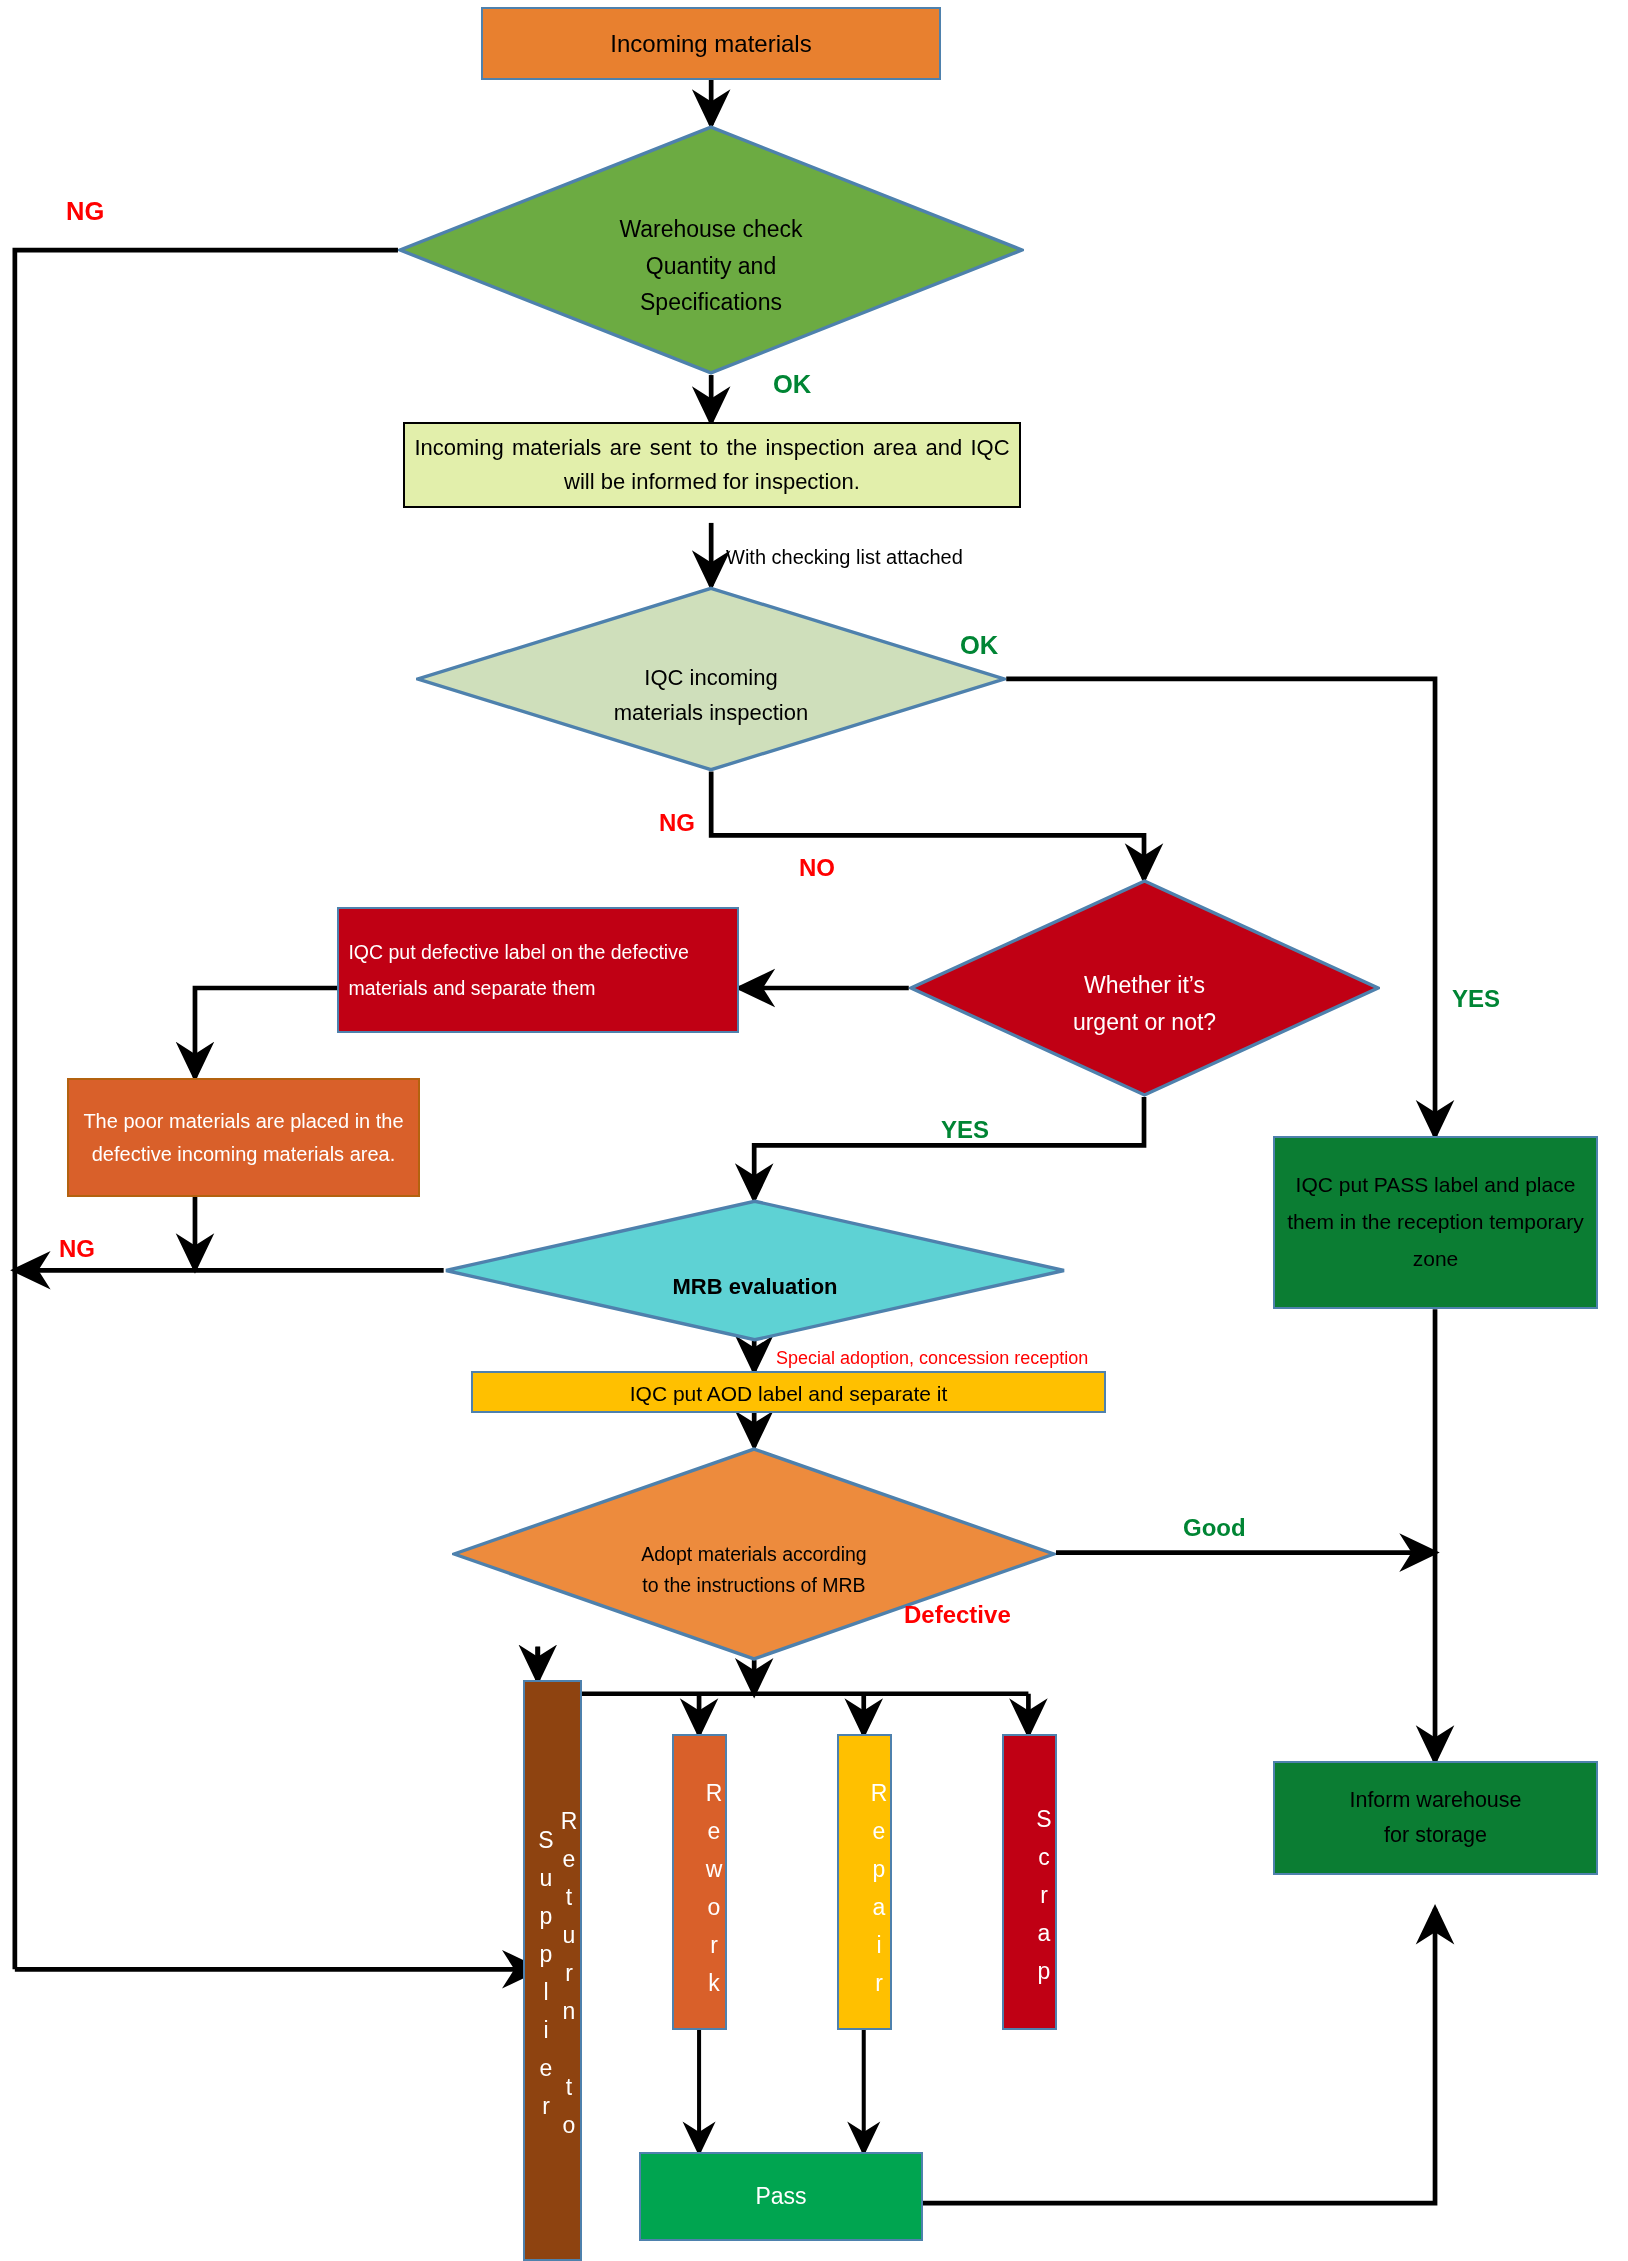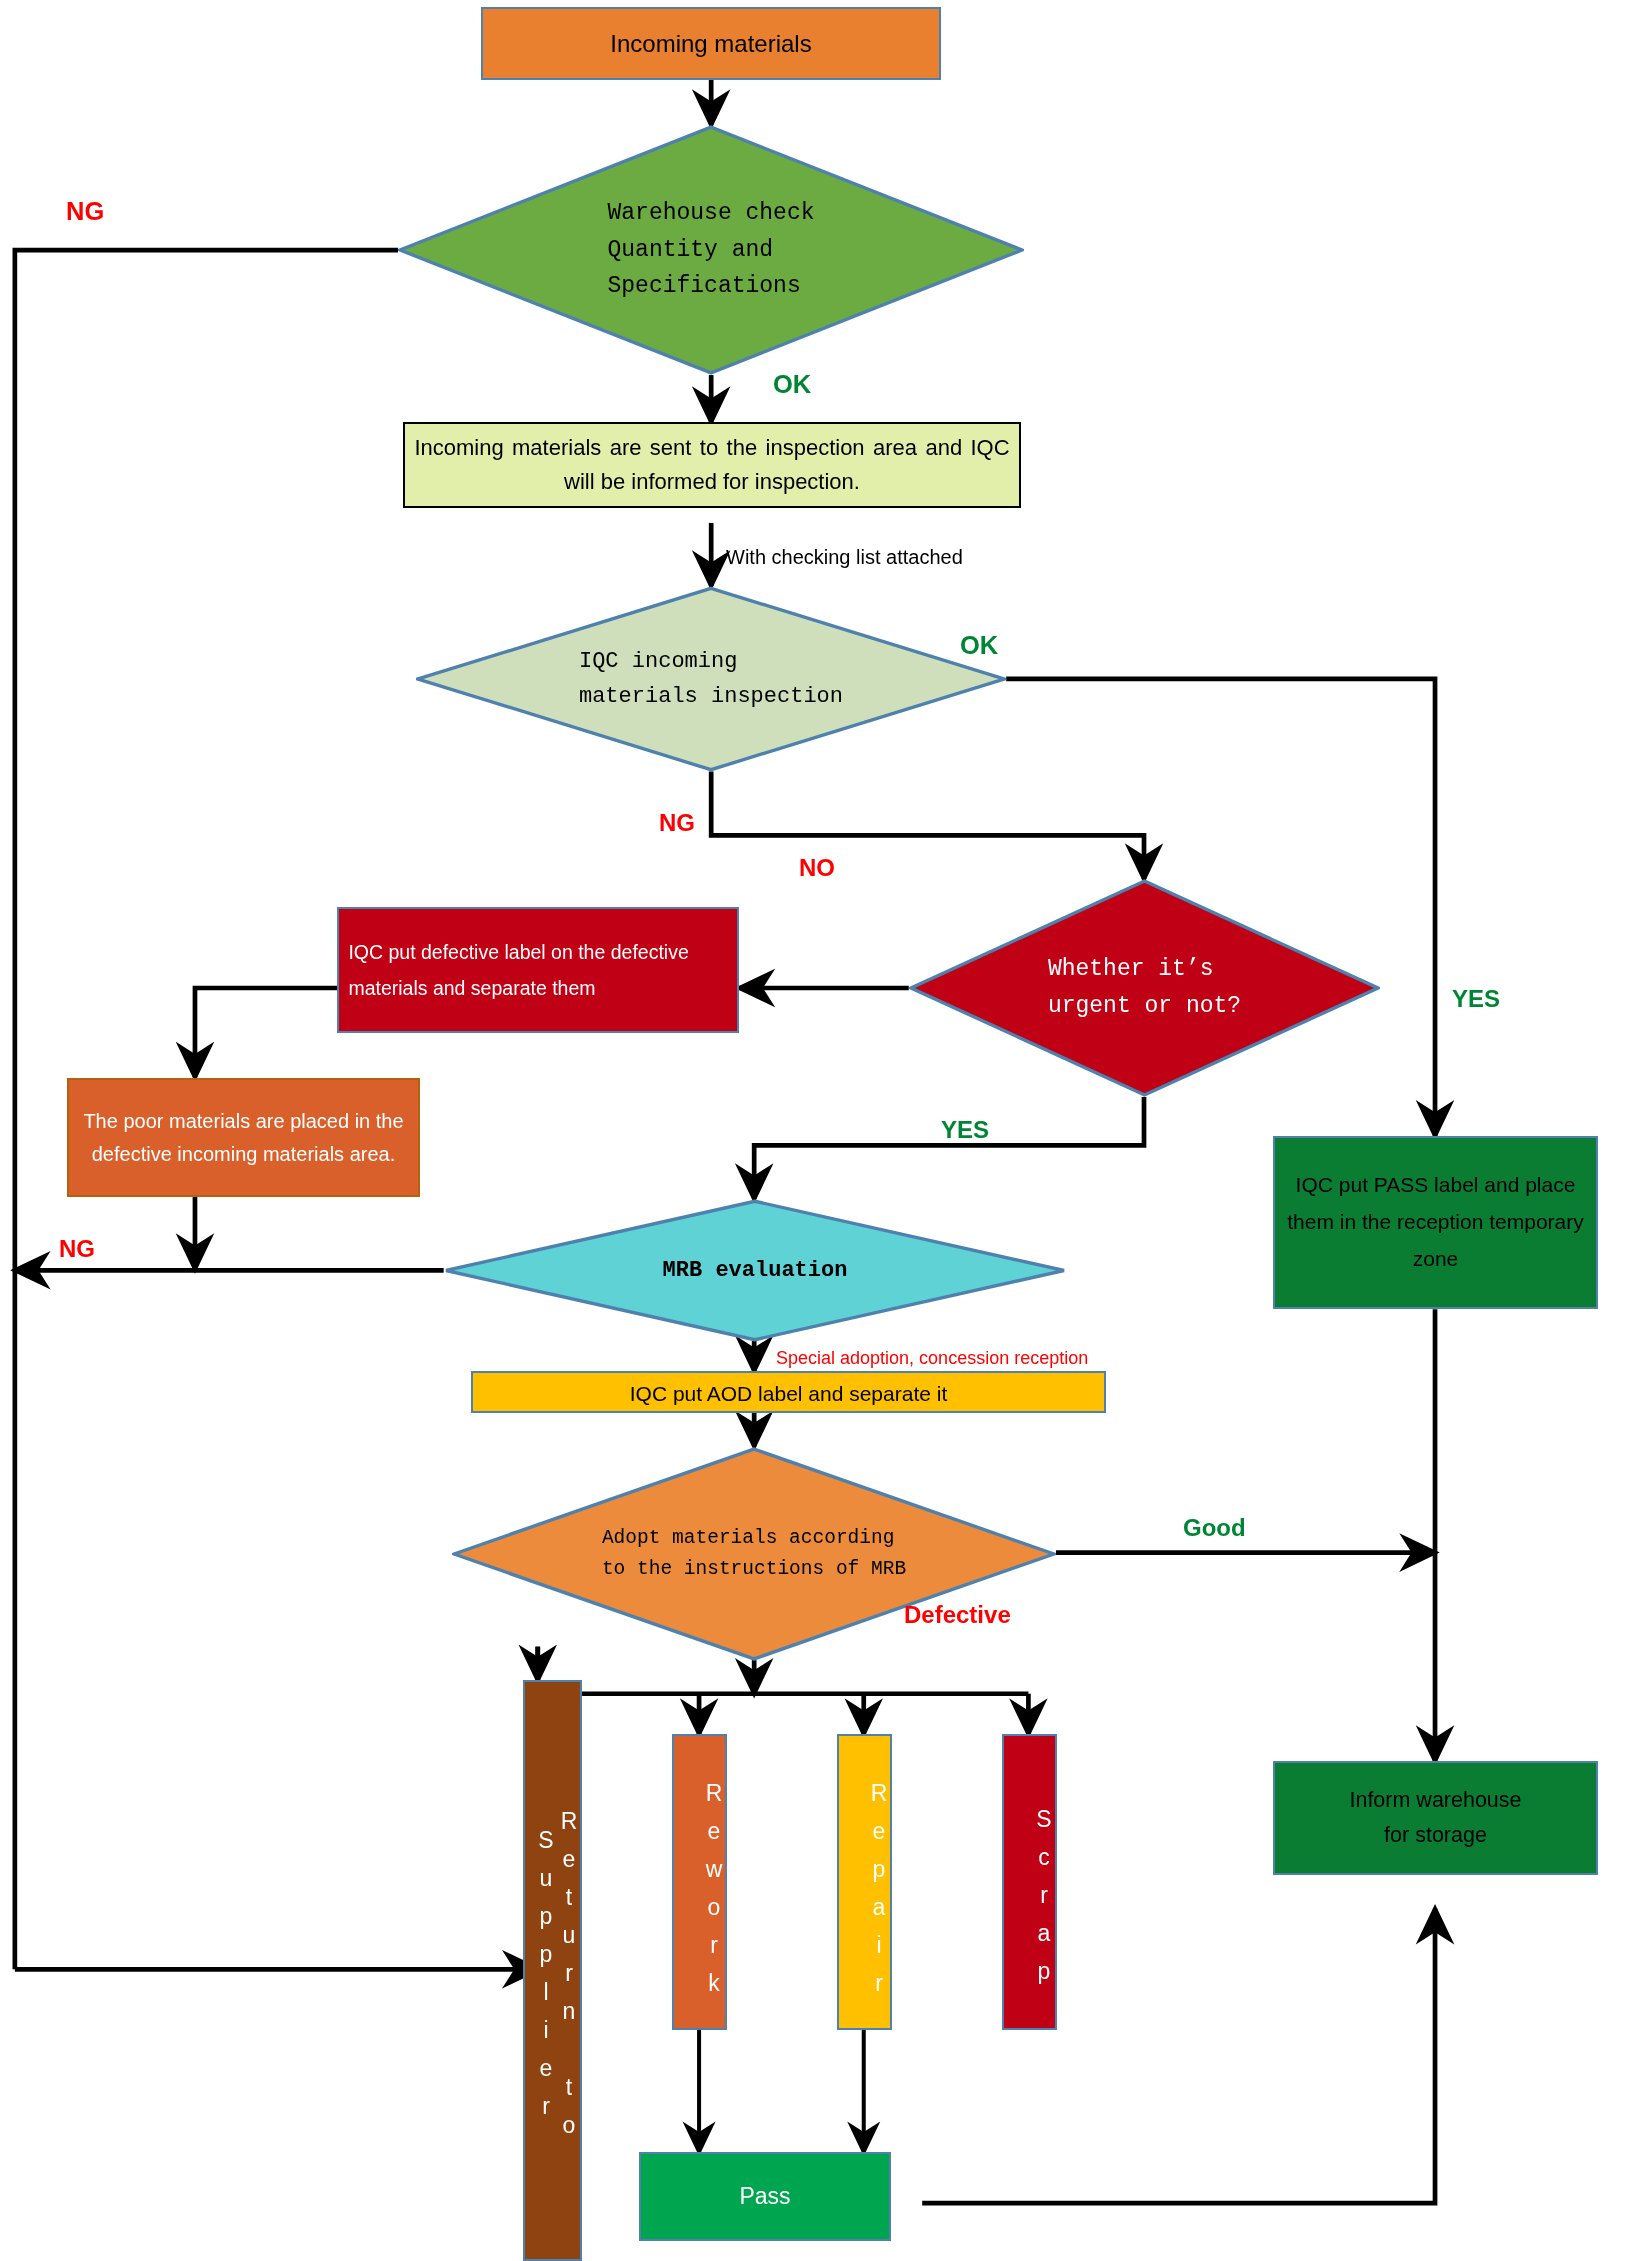--- a/index.html
+++ b/index.html
@@ -8,22 +8,22 @@
   svg#wires{position:absolute;left:0;top:0;width:1628px;height:2261px;pointer-events:none;}
 
   .node{position:absolute;box-sizing:border-box;display:flex;align-items:center;justify-content:center;text-align:center;}
   .rect{border:2.7px solid #4e81ad;}
   .rect-dark{border:2.7px solid #000;}
   .rect-brownb{border:2.7px solid #b3620f;}
   .rect .txt,.rect-dark .txt,.rect-brownb .txt{width:100%;padding:0 9.4px;box-sizing:border-box;line-height:1.55;}
 
   .diamond{position:absolute;}
   .diamond svg{position:absolute;left:0;top:0;}
-  .diamond .dtxt{position:absolute;left:0;top:0;width:100%;height:100%;
-      display:flex;align-items:center;justify-content:center;text-align:left;line-height:1.6;font-family:Liberation Mono, monospace;}
+  .diamond .dtxt{position:absolute;left:0;top:16px;width:100%;height:100%;
+      display:flex;align-items:center;justify-content:center;text-align:center;line-height:1.6;}
 
   .lbl{position:absolute;font-weight:bold;white-space:nowrap;}
   .lbl-red{color:#ff0000;}
   .lbl-green{color:#008534;}
   .lbl-black{color:#000;font-weight:normal;}
   .lbl-redthin{color:#ff0000;font-weight:normal;}
 
   .vert{writing-mode:vertical-rl;text-orientation:upright;letter-spacing:12px;
         line-height:1;display:flex;align-items:flex-start;justify-content:center;
         width:100%;height:100%;padding-top:17.5px;box-sizing:border-box;}
@@ -177,21 +177,21 @@
   </div>
 
   <div class="node rect" style="left:837px;top:1734px;width:55px;height:296px;background:#ffc000;">
     <div class="vert" style="font-size:23px;color:#fff;padding-top:23px;">Repair</div>
   </div>
 
   <div class="node rect" style="left:1002px;top:1734px;width:55px;height:296px;background:#c00014;">
     <div class="vert" style="font-size:23px;color:#fff;padding-top:38px;">Scrap</div>
   </div>
 
-  <div class="node rect" style="left:639px;top:2152px;width:252px;height:89px;background:#00a550;">
+  <div class="node rect" style="left:639px;top:2152px;width:284px;height:89px;background:#00a550;">
     <div class="txt" style="font-size:23px;color:#fff;">Pass</div>
   </div>
 
   <div class="lbl lbl-red" style="left:66px;top:197px;font-size:25.5px;">NG</div>
 
   <div class="lbl lbl-green" style="left:773px;top:370px;font-size:25.5px;">OK</div>
 
   <div class="lbl lbl-black" style="left:726px;top:546px;font-size:20px;">With checking list attached</div>
 
   <div class="lbl lbl-green" style="left:960px;top:631px;font-size:25.5px;">OK</div>

